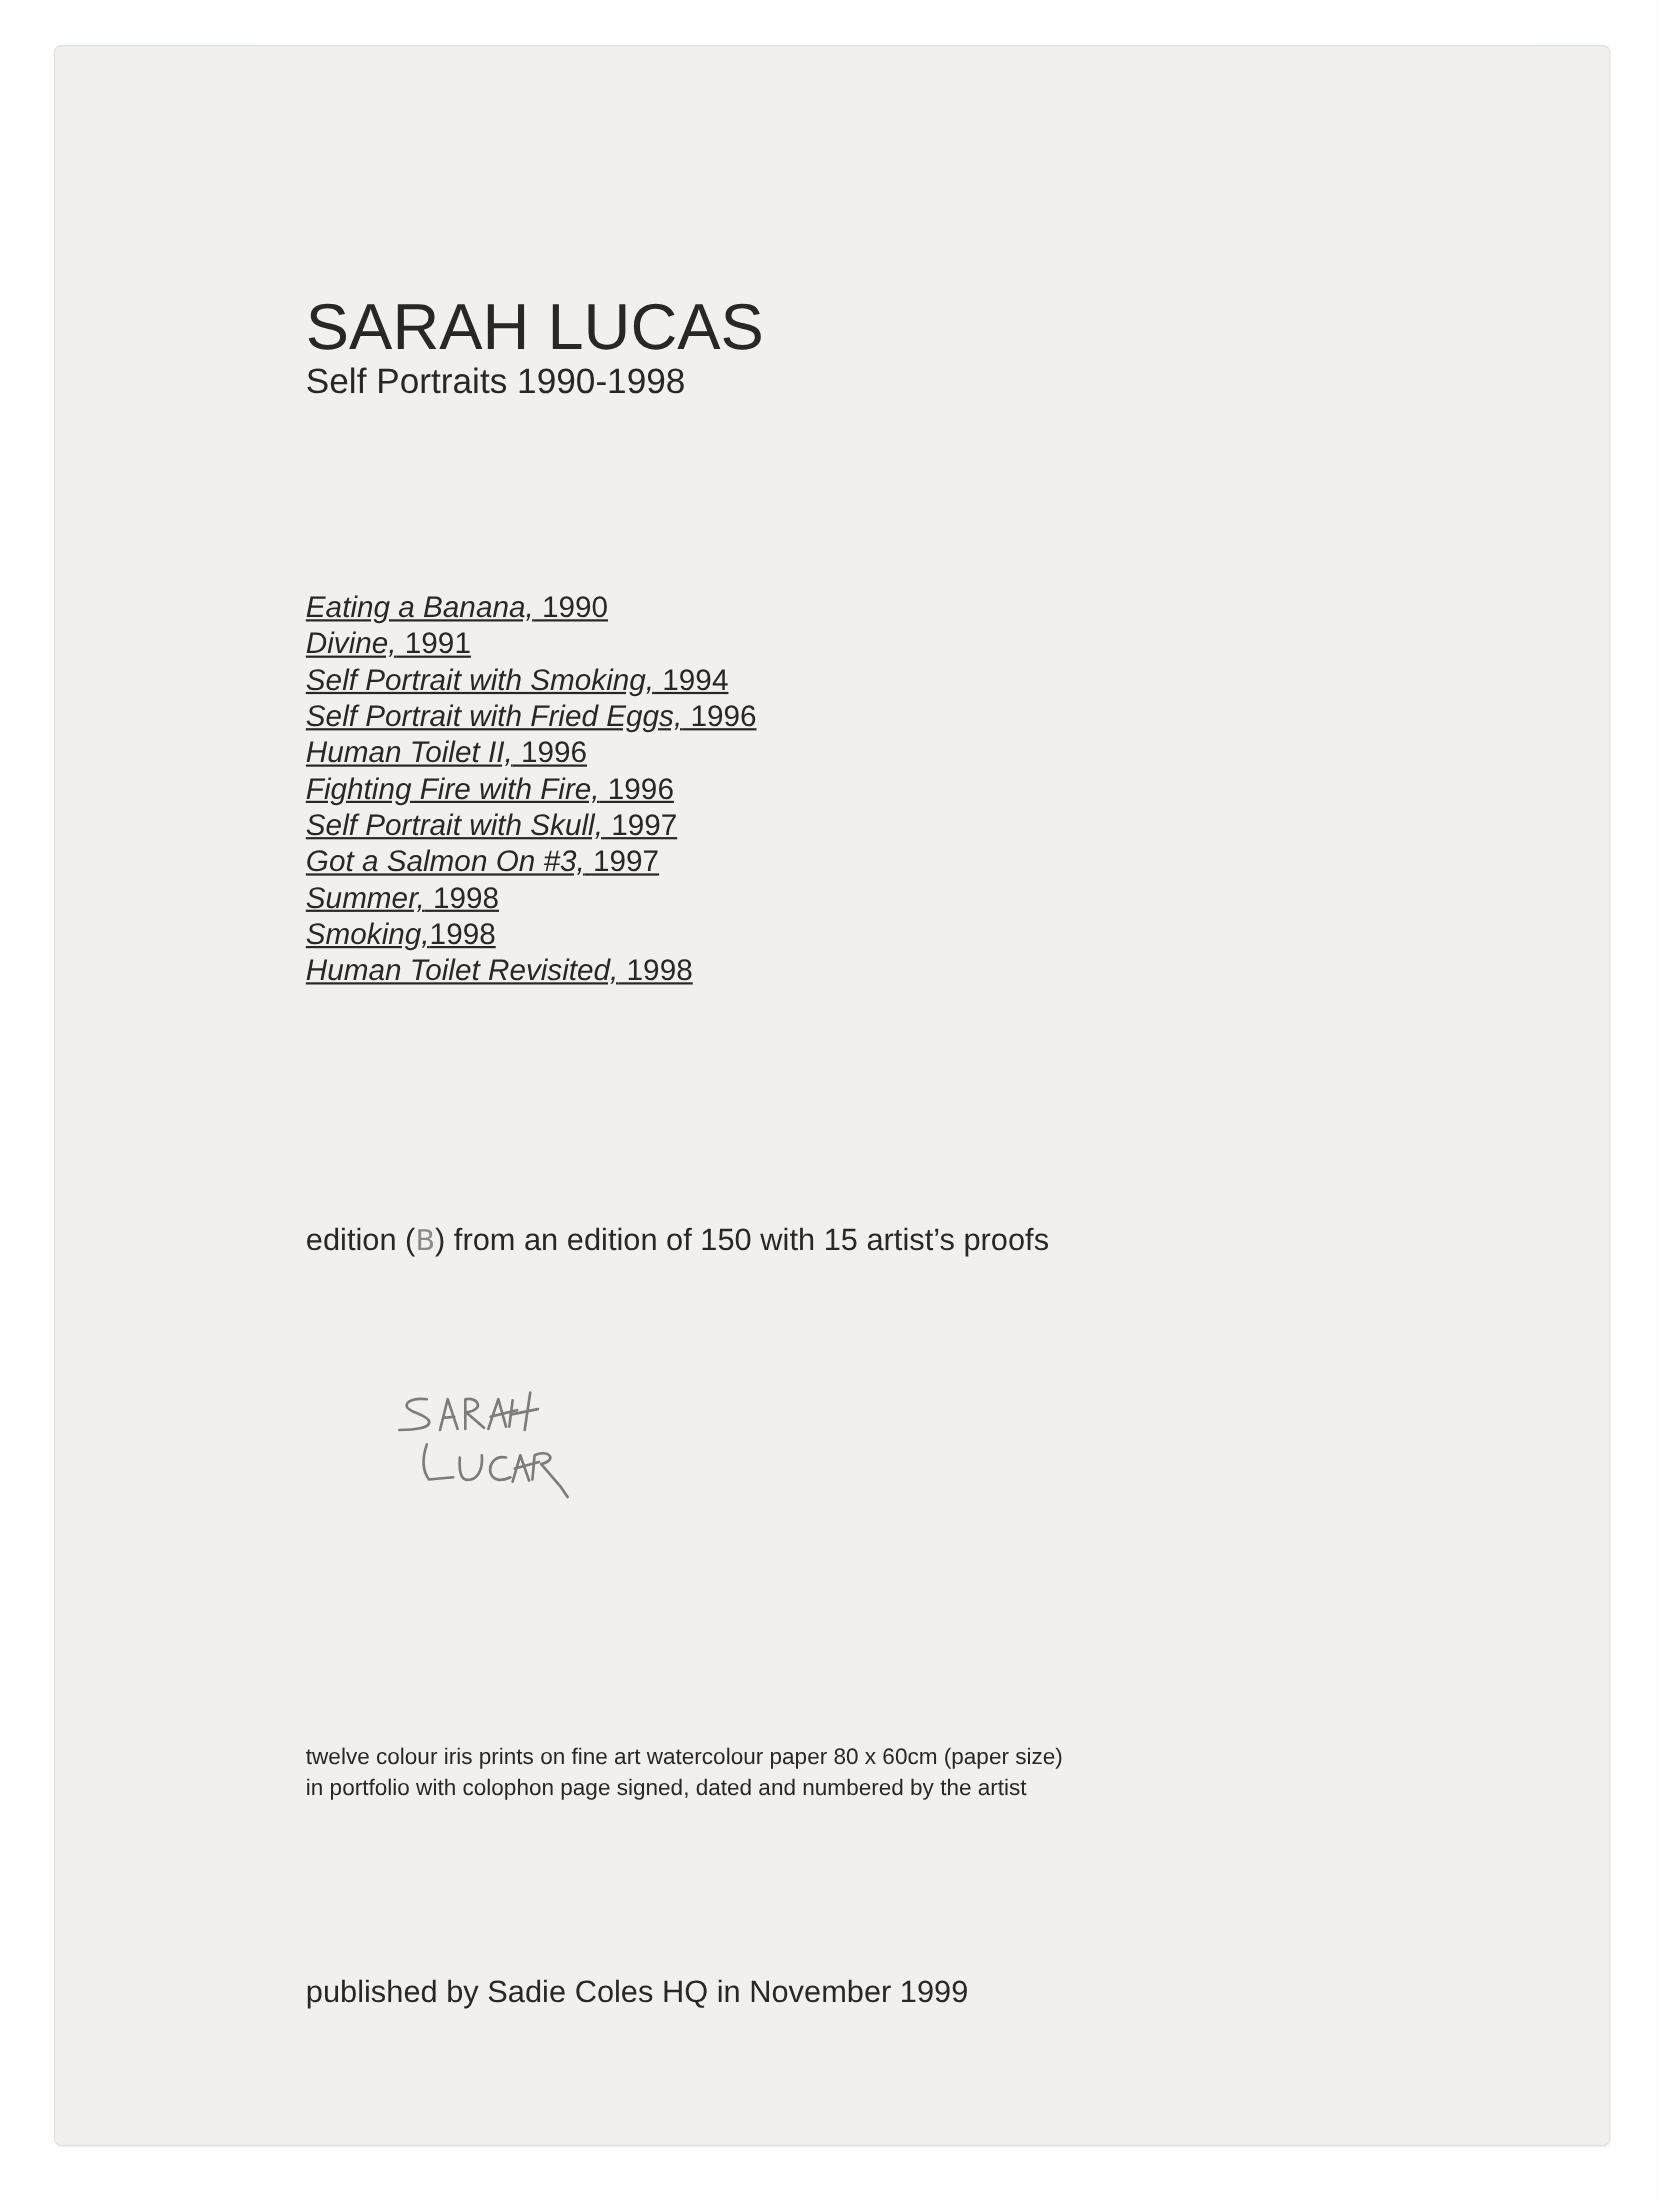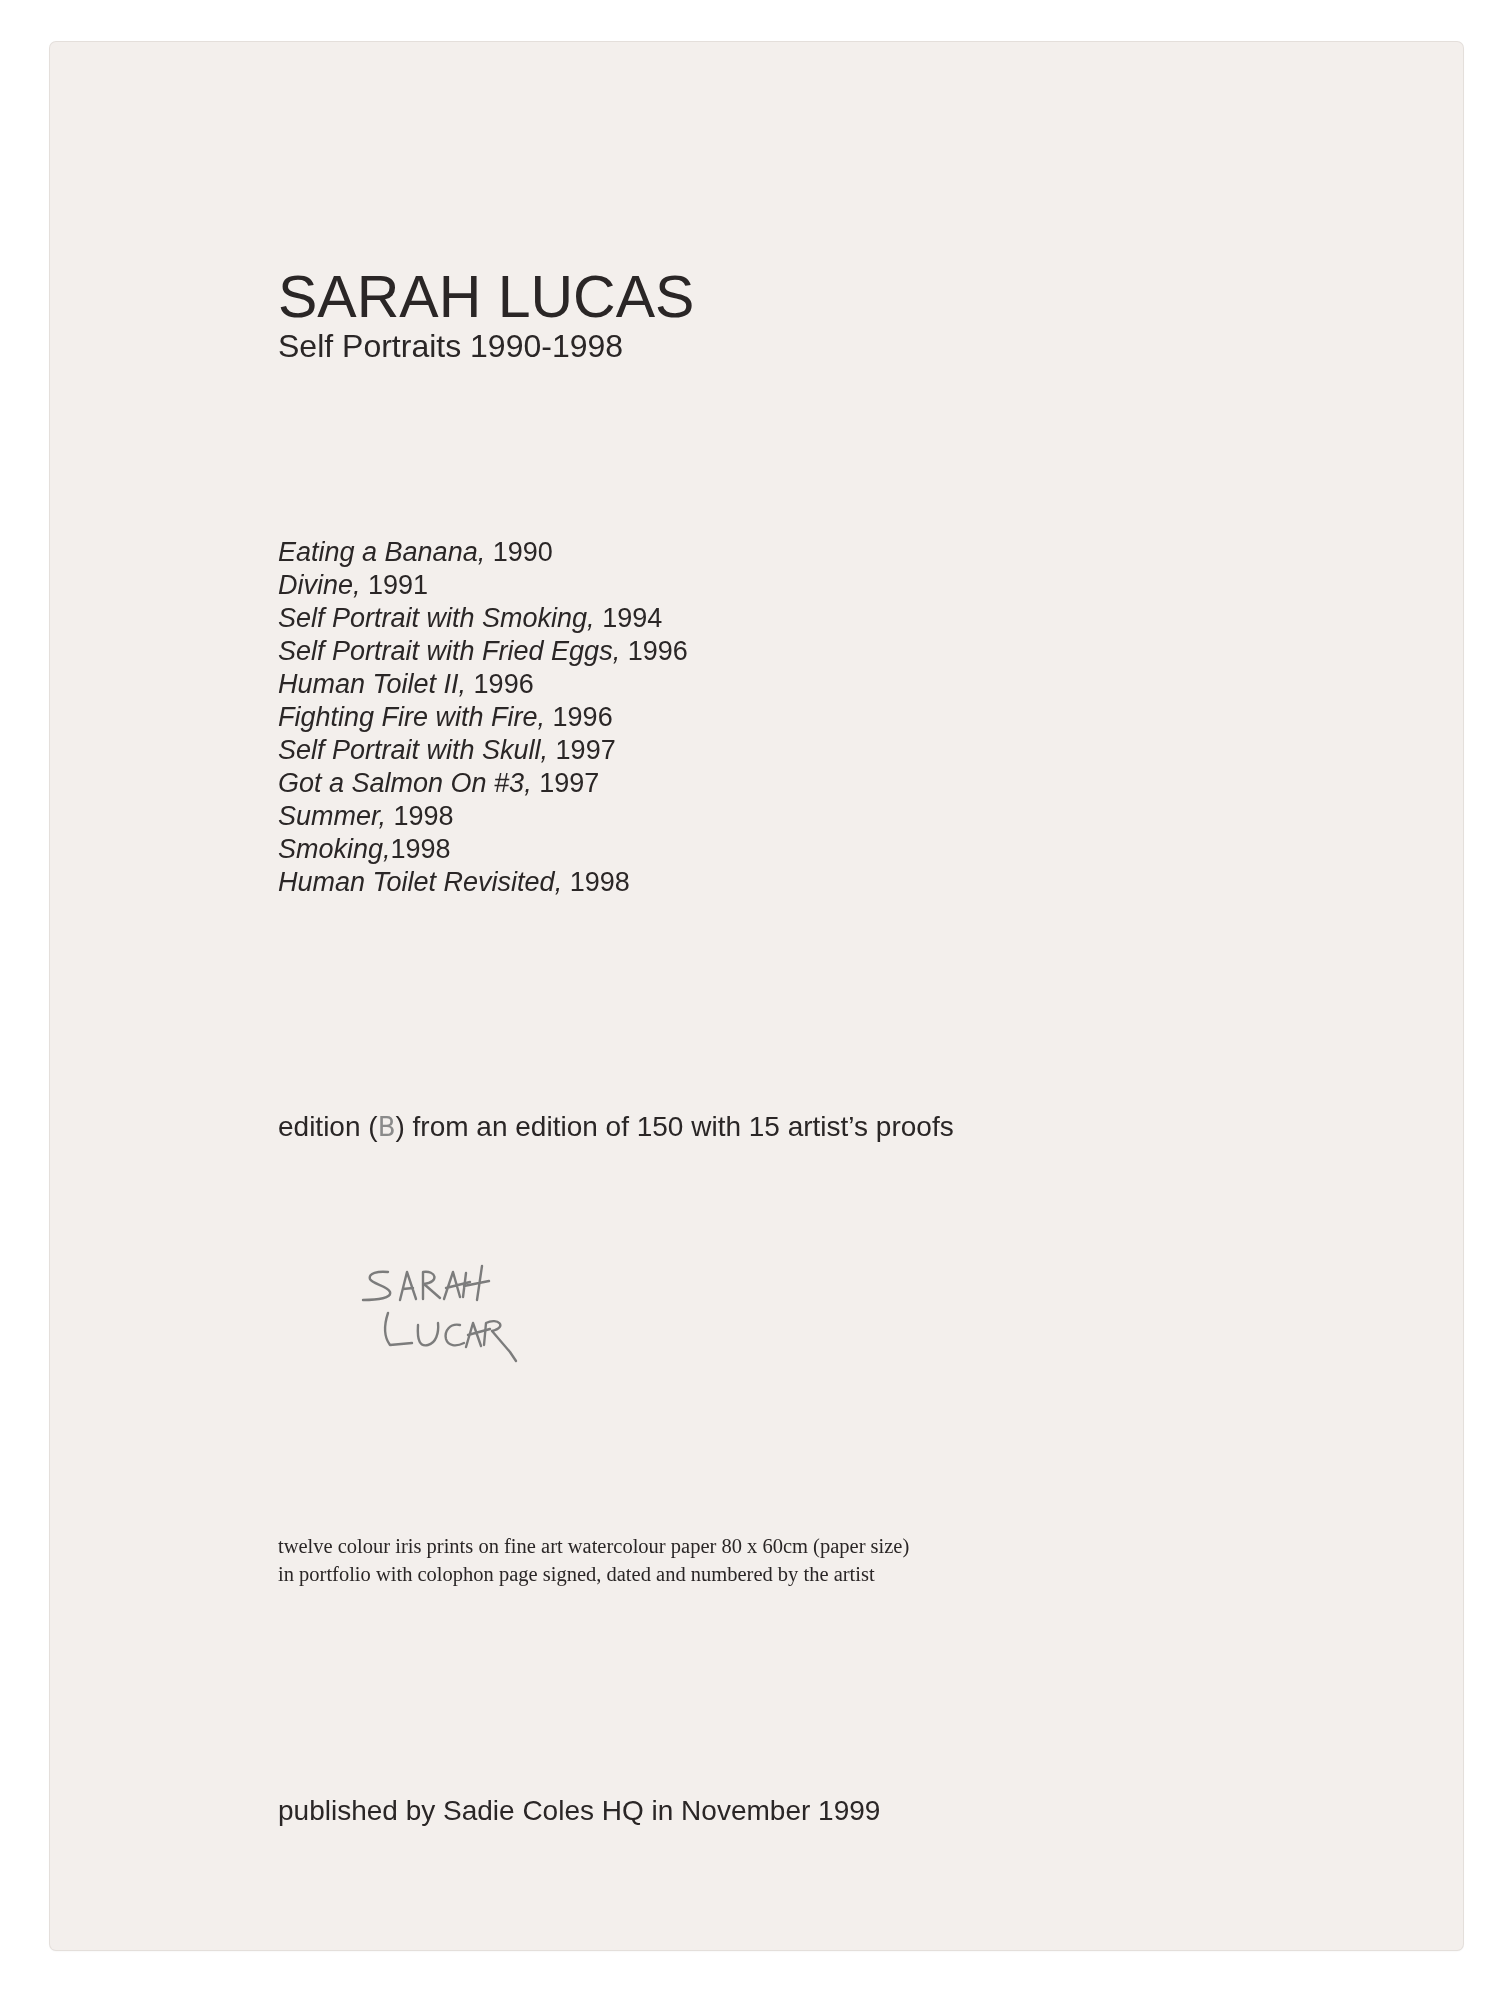--- a/index.html
+++ b/index.html
@@ -8,27 +8,27 @@
     font-family:"Liberation Sans", sans-serif; color:#2a2626;
   }
   .paper {
     position:absolute; left:50px; top:42px; width:1413px; height:1908px;
     background:#f3efec; border-radius:6px;
     box-shadow: 0 0 0 1px #e4dfdb, 0 1px 2px rgba(0,0,0,0.08);
   }
   .t { position:absolute; left:278px; white-space:nowrap; }
   .title { top:227px; font-size:59px; letter-spacing:0px; line-height:1;margin-top:41px; }
   .subtitle { top:330px; font-size:32px; line-height:1; }
-  .list { position:absolute; left:278px; top:536px; font-size:27px; line-height:33px; }
+  .list { position:absolute; left:278px; top:536px; font-size:27px; line-height:33px;text-decoration:underline; }
   .list div { white-space:nowrap; }
   .list i { font-style:italic; }
   .edition { top:1100px; font-size:28px; line-height:1;margin-top:13px; }
   .hand { font-family:"DejaVu Sans", sans-serif; color:#8a8a8a; font-size:26px; }
   .sig { position:absolute; left:360px; top:1255px; width:220px; height:115px; }
-  .foot { top:1532px; font-size:20.5px; line-height:28px;font-family:Liberation Serif, serif; }
+  .foot { top:1584px; font-size:20.5px; line-height:28px; }
   .published { top:1797px; font-size:28px; line-height:1; }
 </style>
 </head>
 <body>
 
 <div class="paper"></div>
 
 <div class="t title">SARAH LUCAS</div>
 <div class="t subtitle">Self Portraits 1990-1998</div>
 

